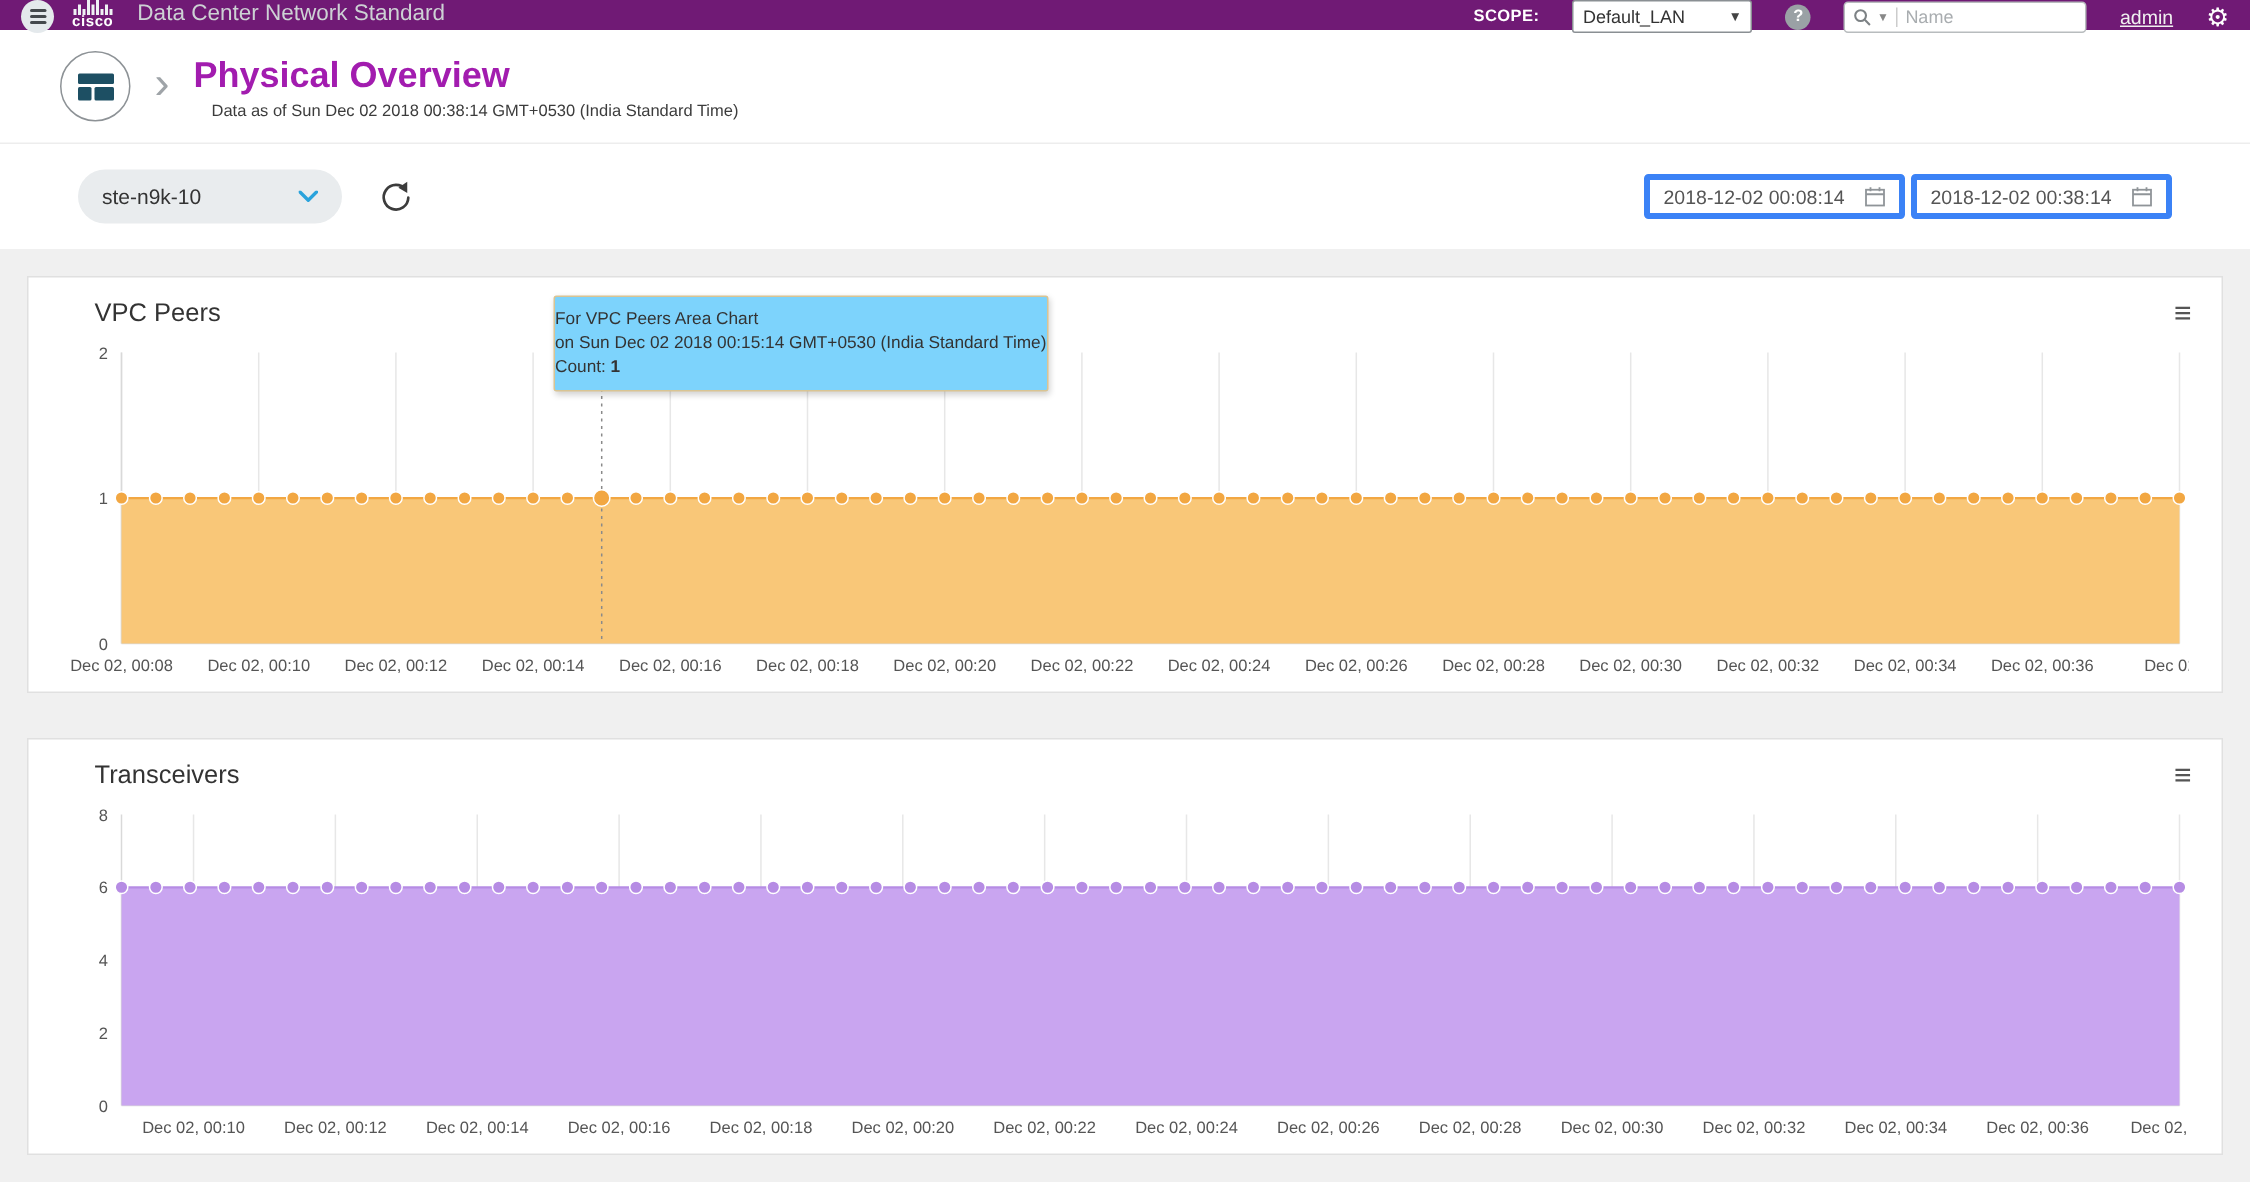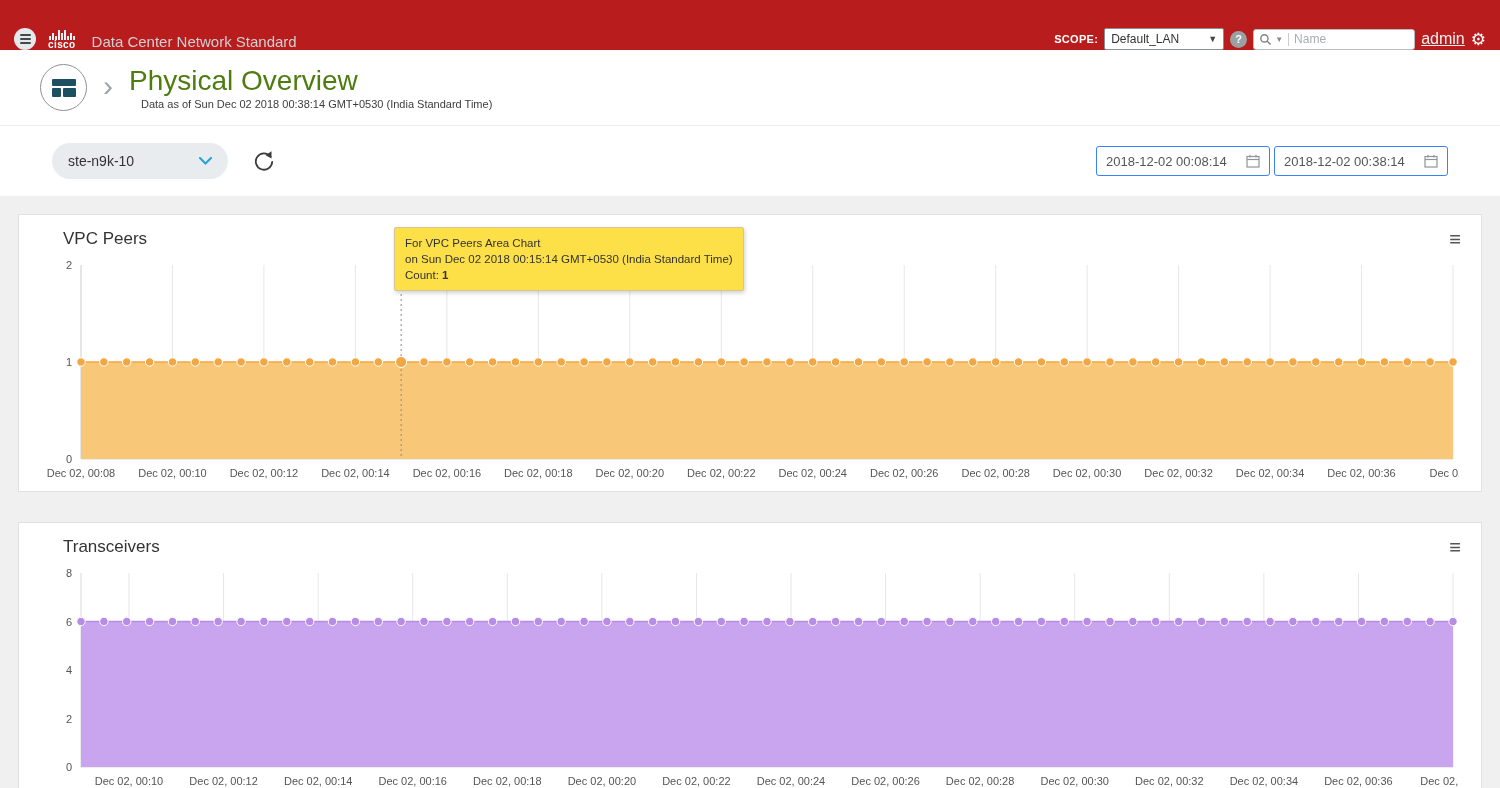--- a/index.html
+++ b/index.html
@@ -1,87 +1,87 @@
 <!DOCTYPE html>
 <html><head>
 <meta charset="utf-8">
 <style>
   * { box-sizing: border-box; margin: 0; padding: 0; }
   html,body { width:1500px; height:788px; overflow:hidden;
     font-family:"Liberation Sans", sans-serif; background:#f0f0f0; }
 
   
-  .topbar { height:50px; background:#b91c1c; display:flex; align-items:flex-end;
+  .topbar { height:20px; background:#701a75; display:flex; align-items:flex-start;
     padding:0 14px; gap:10px; color:#e8e8e8; }
   .menu-btn { width:22px; height:22px; border-radius:50%; background:#e4e9ec;
     display:flex; flex-direction:column; justify-content:center; align-items:center;
     gap:2px; cursor:pointer; flex:0 0 auto; }
   .menu-btn i { display:block; width:11px; height:2px; background:#44494d; border-radius:1px; }
   .brand { display:flex; flex-direction:column; align-items:center; margin:0 2px; }
   .brand .bars { display:flex; align-items:flex-end; gap:1px; height:10px; }
   .brand .bars i { display:block; width:2px; background:#eef2f4; }
   .brand .word { font-size:10px; font-weight:bold; letter-spacing:.4px; color:#fff; line-height:10px; }
   .app-title { font-size:15px; color:#cdd1d4; margin-left:4px; }
-  .topbar-right { margin-left:auto; display:flex; align-items:center; gap:6px; }
+  .topbar-right { margin-left:auto; display:flex; align-items:center; gap:22px; }
   .scope-label { font-size:11px; font-weight:bold; color:#fff; letter-spacing:.3px; }
   .scope-select { width:120px; height:22px; background:#fff; border:1px solid #8a8f93;
     border-radius:2px; display:flex; align-items:center; justify-content:space-between;
     padding:0 6px; font-size:12px; color:#333; cursor:pointer; }
   .scope-select .arrow { font-size:9px; color:#444; }
   .help-btn { width:17px; height:17px; border-radius:50%; background:#9aa1a5; color:#fff;
     font-size:11px; font-weight:bold; display:flex; align-items:center; justify-content:center; cursor:pointer; }
   .searchbox { width:162px; height:21px; background:#fff; border:1px solid #b8bcbe;
     border-radius:3px; display:flex; align-items:center; padding:0 5px; gap:3px; }
   .searchbox .caret { font-size:8px; color:#888; }
   .searchbox .sep { width:1px; height:13px; background:#ccc; margin:0 2px; }
   .searchbox input { border:none; outline:none; flex:1; min-width:0; font-size:12px; color:#444;
     font-family:"Liberation Sans", sans-serif; }
   .searchbox input::placeholder { color:#a9adb0; }
-  .admin-label { font-size:16px; color:#f0f0f0;text-decoration:underline; }
+  .admin-label { font-size:13px; color:#f0f0f0;text-decoration:underline; }
   .gear-icon { font-size:17px; color:#fff; cursor:pointer; line-height:17px; }
 
   
   .crumb-row { height:76px; background:#fff; display:flex; align-items:center;
     padding:0 0 0 40px; gap:16px; border-bottom:1px solid #ededed; }
   .crumb-circle { width:47px; height:47px; border-radius:50%; border:1px solid #8d9296;
     background:#fff; display:flex; align-items:center; justify-content:center; flex:0 0 auto; }
   .dash-glyph { width:24px; height:18px; display:flex; flex-direction:column; gap:2px; }
   .dash-glyph .row1 { height:7px; background:#1d4f63; border-radius:1px; }
   .dash-glyph .row2 { flex:1; display:flex; gap:2px; }
   .dash-glyph .row2 i:first-child { display:block; width:9px; background:#1d4f63; border-radius:1px; }
   .dash-glyph .row2 i:last-child { display:block; flex:1; background:#1d4f63; border-radius:1px; }
   .crumb-chevron { font-size:30px; color:#9fa4a8; line-height:30px; margin-top:-4px; }
-  .page-head .page-title { font-size:28px; color:#4d7c0f; font-weight:400; line-height:30px; }
+  .page-head .page-title { font-size:24px; color:#a21caf; font-weight:700; line-height:30px; }
   .page-head .page-sub { font-size:11px; color:#3c3c3c; margin-top:2px;padding-left:12px; }
 
   
   .controls-row { height:70px; background:#fff; display:flex; align-items:center; padding:0 52px; }
   .device-pill { width:176px; height:36px; background:#e9ecee; border-radius:18px;
     display:flex; align-items:center; justify-content:space-between; padding:0 16px;
     font-size:14px; color:#333; cursor:pointer; }
   .refresh-btn { margin-left:24px; cursor:pointer; display:flex; align-items:center; }
   .date-group { margin-left:auto; display:flex; gap:4px; }
-  .date-box { width:174px; height:30px; border:1px solid #3b82f6; border-radius:3px; background:#fff;
+  .date-box { width:174px; height:30px; border:4px solid #3b82f6; border-radius:3px; background:#fff;
     display:flex; align-items:center; justify-content:space-between; padding:0 9px;
     font-size:13px; color:#555; cursor:pointer; }
 
   
   .content { padding:18px; background:#f0f0f0; }
   .card { background:#fff; border:1px solid #e0e0e0; padding:12px 20px 6px; position:relative; }
   .card + .card { margin-top:30px; }
   .card-header { display:flex; align-items:center; justify-content:space-between; margin-bottom:6px; height:24px; }
   .card-title { font-size:17px; color:#333; font-weight:400;margin-left:24px; }
   .chart-menu { font-size:20px; color:#555; cursor:pointer; line-height:20px; }
   svg.chart { display:block; width:1420px; height:228px; }
 
   
   .chart-tooltip { position:absolute; left:350px; top:12px; z-index:5;
-    background:#fde047; border:1px solid #d9c493; border-radius:2px;
-    box-shadow:1px 2px 4px rgba(0,0,0,.18); padding:7px 10px;
-    font-size:11.5px; color:#333; line-height:1.4; white-space:nowrap;margin-left:25px; }
+    background:#7dd3fc; border:1px solid #d9c493; border-radius:2px;
+    box-shadow:1px 2px 4px rgba(0,0,0,.18); padding:7px 0;
+    font-size:11.5px; color:#333; line-height:1.4; white-space:nowrap; }
   .chart-tooltip b { font-weight:bold; }
 </style>
 </head>
 <body>
 
 <div class="topbar">
   <div class="menu-btn">
       <i></i>
       <i></i>
       <i></i>

